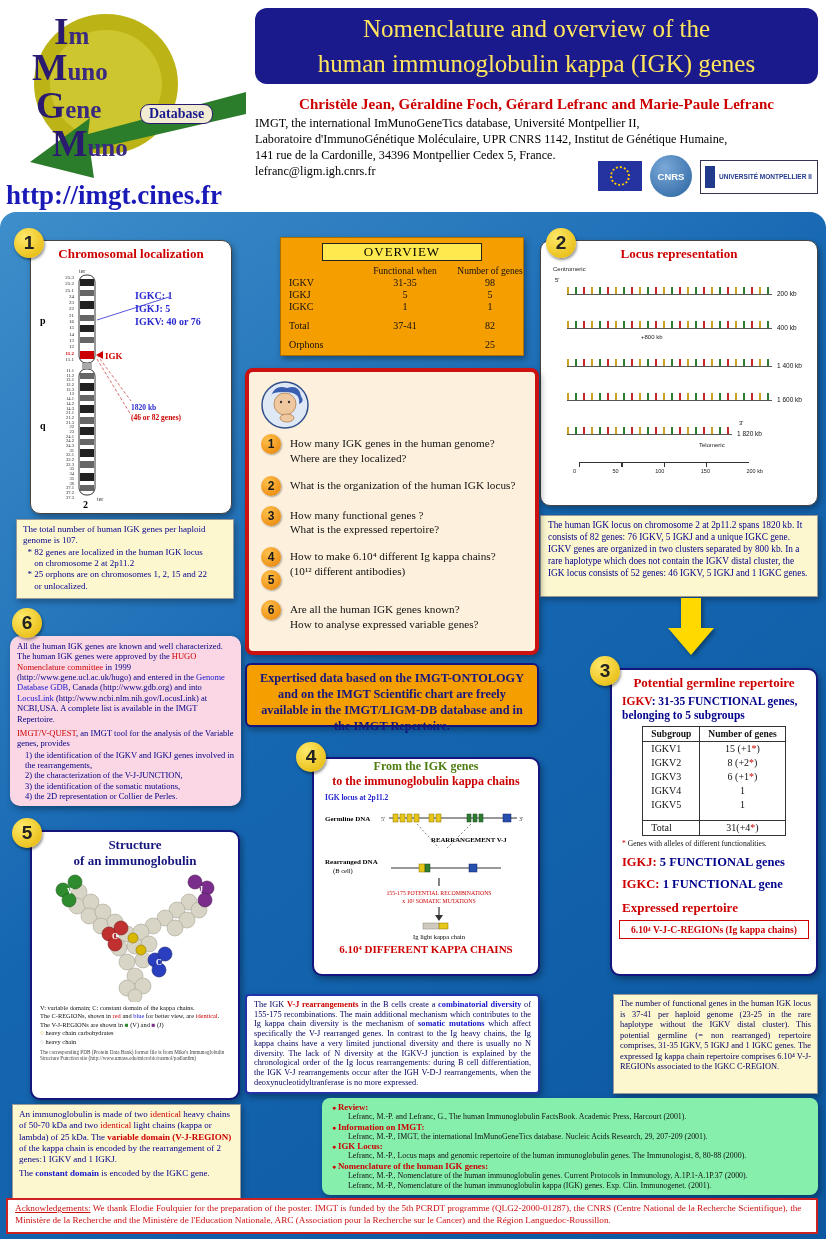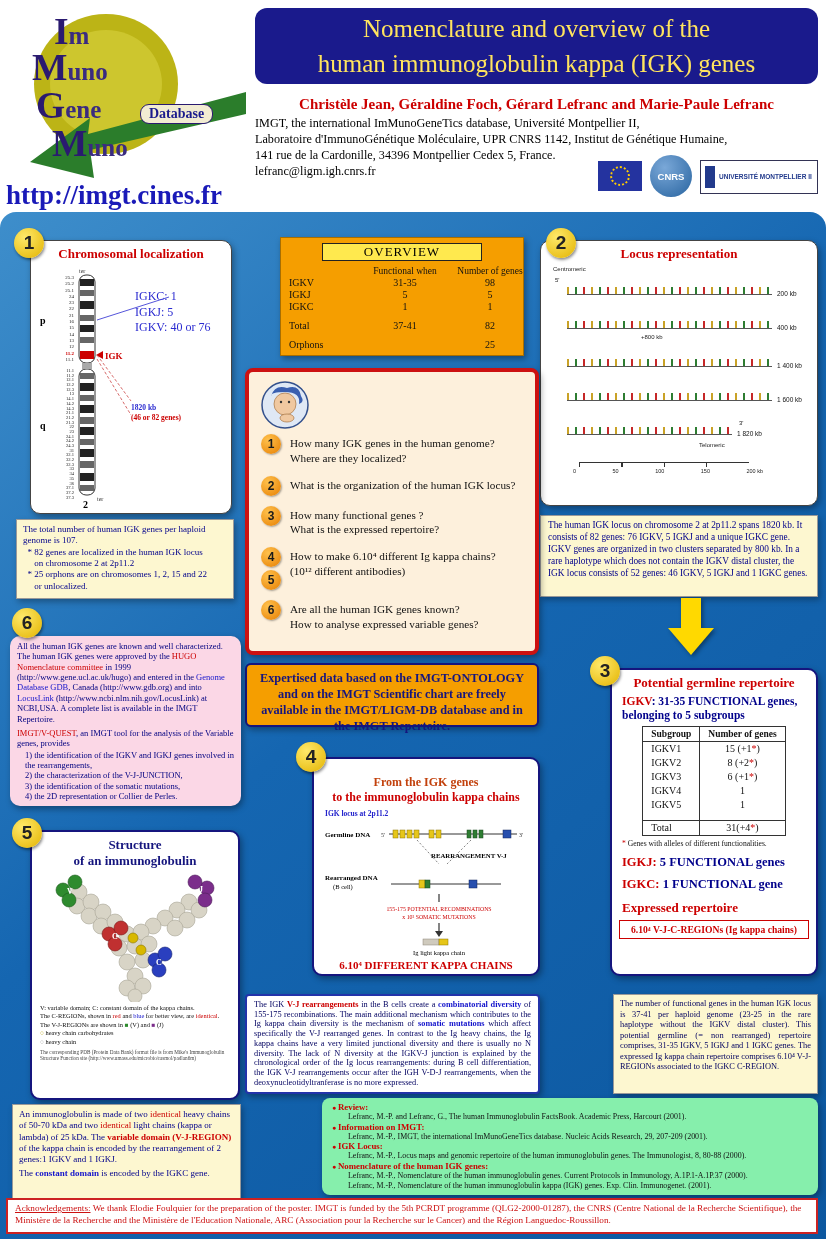--- a/index.html
+++ b/index.html
@@ -65,21 +65,21 @@
   
   .p1{left:30px;top:240px;width:202px;height:274px;}
   .chrom-area{position:absolute;left:8px;top:24px;width:186px;height:246px;}
   .plabel,.qlabel{position:absolute;left:1px;font-size:10px;font-weight:bold;color:#000;}
   .plabel{top:50px;} .qlabel{top:155px;}
   .bands{position:absolute;left:9px;width:26px;text-align:right;color:#222;}
   .pb{top:10px;font-size:5px;line-height:6.3px;}
   .pb div:nth-child(13){color:#cc0000;font-weight:bold;}
   .qb{top:104px;font-size:4.6px;line-height:4.68px;}
   .chrom-svg{position:absolute;left:38px;top:0;width:148px;height:244px;}
-  .annot1{position:absolute;left:96px;top:24px;font-size:12px;font-weight:normal;color:#2a2ad0;line-height:1.3;}
+  .annot1{position:absolute;left:96px;top:24px;font-size:10px;font-weight:bold;color:#2a2ad0;line-height:1.3;}
   .annot2{position:absolute;left:92px;top:138px;font-size:7.5px;font-weight:bold;line-height:1.3;}
   .annot2 .kb{color:#2a2ad0;} .annot2 .genes{color:#cc0000;}
   .cap{position:absolute;background:#fdf7d0;border:1px solid #999;box-sizing:border-box;
        color:#00008b;box-shadow:2px 3px 6px rgba(0,0,0,.3);}
   .cap1{left:16px;top:519px;width:218px;height:80px;font-size:9px;line-height:1.26;padding:4px 6px;}
   .cap1 div{white-space:pre-wrap;}
 
   
   .ov{position:absolute;left:280px;top:237px;width:244px;height:119px;background:#f59e00;
       border:1px solid #a86e00;box-sizing:border-box;padding:4px 8px;
@@ -150,21 +150,21 @@
           text-align:center;padding:3px 1px;}
 
   
   .yarrow{position:absolute;left:668px;top:598px;width:46px;height:58px;filter:drop-shadow(2px 2px 2px rgba(0,0,0,.4));}
   .yarrow .sh{position:absolute;left:13px;top:0;width:20px;height:31px;background:#ffd900;}
   .yarrow .hd{position:absolute;left:0;top:30px;width:0;height:0;border-left:23px solid transparent;
               border-right:23px solid transparent;border-top:27px solid #ffd900;}
 
   
   .p4{left:312px;top:757px;width:228px;height:219px;border:2.5px solid #15157e;}
-  .p4t1{color:#c2410c;font-weight:bold;font-size:12px;text-align:center;margin-top:16px;}
+  .p4t1{color:#4d7c0f;font-weight:bold;font-size:12px;text-align:center;margin-top:0;}
   .p4t2{color:#cc0000;font-weight:bold;font-size:12px;text-align:center;}
   .vjdiag{display:block;margin:1px auto 0;}
   .p4res{color:#cc0000;font-weight:bold;font-size:11px;text-align:center;margin-top:1px;}
 
   
   .p5{left:30px;top:830px;width:210px;height:270px;border:2.5px solid #15157e;}
   .p5t{color:#15157e;font-weight:bold;font-size:13px;text-align:center;line-height:1.25;}
   .p5t.first{margin-top:5px;}
   .ab{display:block;margin:2px auto 0;}
   .leg{margin:2px 8px 0;font-size:6.4px;line-height:1.35;color:#111;}

